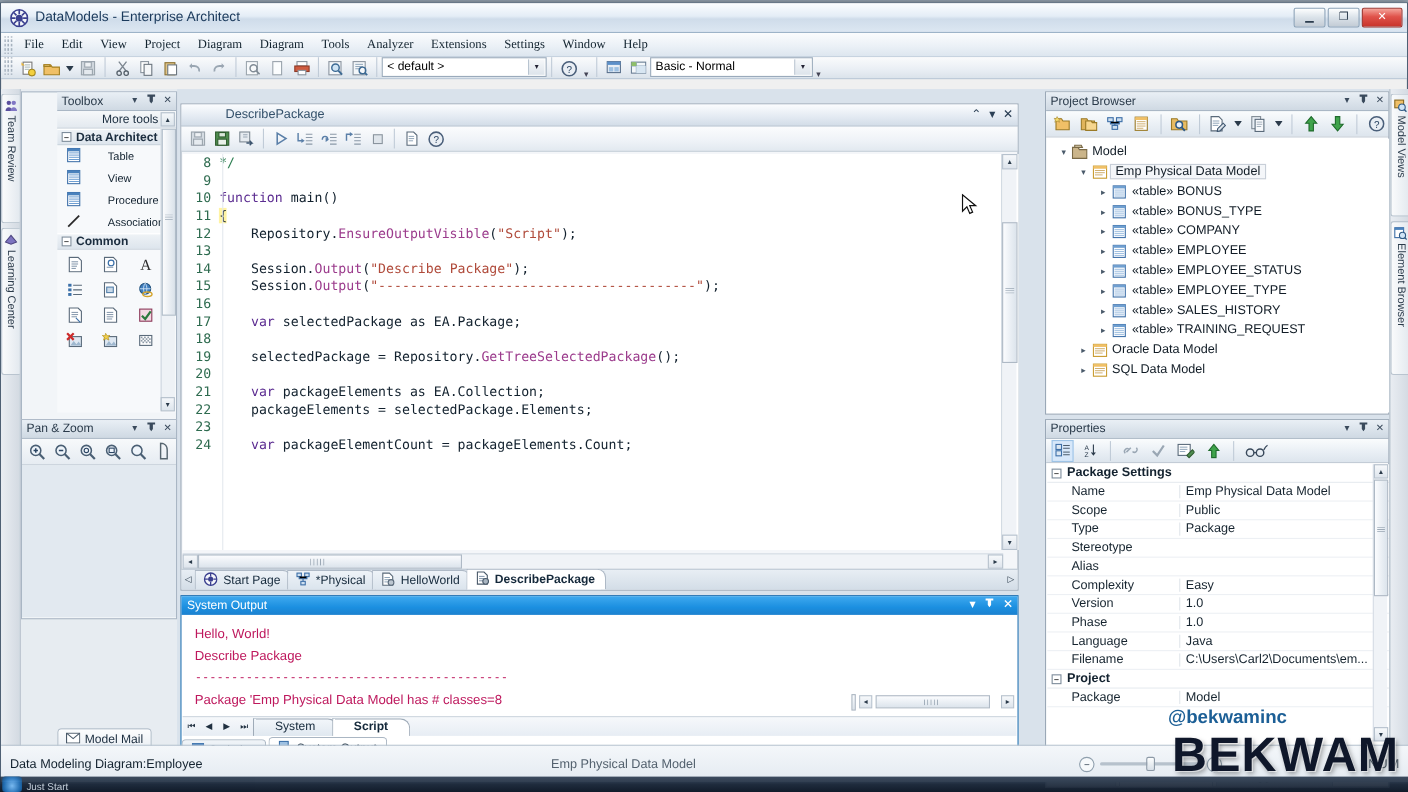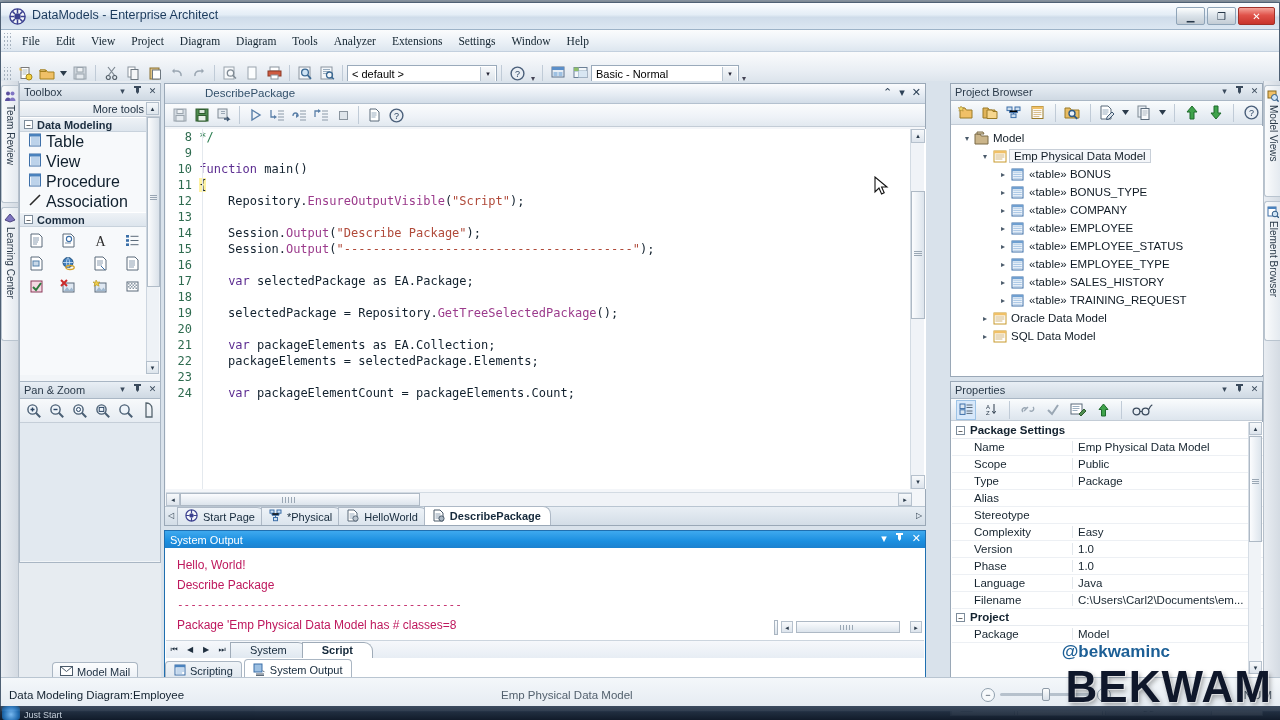--- a/index.html
+++ b/index.html
@@ -80,22 +80,22 @@
   .grip { width:8px; height:16px; margin-left:3px; margin-right:2px;
           background-image:radial-gradient(#9aa7b5 40%, transparent 41%);
           background-size:3px 4px; background-position:2px 2px; opacity:.85;}
   .menu-item {
     padding:3px 8px 3px 8px; font-size:11.5px; color:#12232f; cursor:default;
     font-family:Liberation Serif, serif;
   }
 
   
   .toolbar {
-    height:32px; background:linear-gradient(180deg,#fafbfc,#e9eef4 60%,#dbe3eb);
-    border-bottom:1px solid #b9c7d6; display:flex; align-items:flex-end; position:relative;
+    height:20px; background:linear-gradient(180deg,#fafbfc,#e9eef4 60%,#dbe3eb);
+    border-bottom:1px solid #b9c7d6; display:flex; align-items:flex-start; position:relative;
   }
   .tb-sep { width:1px; height:18px; background:#c0cbd7; margin:0 4px; }
   .tb-btn {
     width:20px; height:20px; margin:0 1px; position:relative;
     display:flex; align-items:center; justify-content:center;
   }
   .combo {
     height:18px; width:140px; background:#fff; border:1px solid #9aaabb;
     display:flex; align-items:center; padding-left:4px; font-size:11px; position:relative;
   }
@@ -130,41 +130,41 @@
   .left-dock { position:absolute; left:18px; top:0; width:142px; height:604px; background:#e7ecf1; }
   .panel { background:#f2f5f8; border:1px solid #a9b6c4; }
   .panel-head {
     height:17px; background:linear-gradient(180deg,#e9eff5,#cfd9e3);
     border-bottom:1px solid #aab7c5; display:flex; align-items:center; position:relative;
     padding-left:4px; font-size:11px; color:#2a3a4a;
   }
   .panel-head .btns { position:absolute; right:2px; top:1px; display:flex; gap:4px; align-items:center; }
   .panel-head .pbtn { font-size:9px; color:#3a4a5c; width:11px; text-align:center; }
 
-  .toolbox { position:absolute; left:0; top:2px; width:142px; height:373px; }
+  .toolbox { position:absolute; left:0; top:2px; width:142px; height:373px;padding-left:32px; }
   .more-tools {
     height:16px; background:linear-gradient(180deg,#f6f8fa,#e3e9ef); border-bottom:1px solid #c3ccd6;
     display:flex; align-items:center; justify-content:flex-end; padding-right:16px; font-size:11px; color:#1b2d3f;
     position:relative;
   }
   .tb-scroll-up, .tb-scroll-dn {
     position:absolute; right:1px; width:13px; height:13px;
     background:linear-gradient(180deg,#f4f7fa,#dde5ec); border:1px solid #b3bfcb;
     display:flex; align-items:center; justify-content:center; font-size:7px; color:#2a3a4a;
   }
   .tbx-body { position:relative; height:258px; background:#f7f9fb; overflow:hidden; }
   .tbx-group {
     height:15px; background:linear-gradient(180deg,#eef2f6,#dde5ed);
     border-top:1px solid #fff; border-bottom:1px solid #c8d2dc;
     display:flex; align-items:center; gap:4px; padding-left:4px;
     font-weight:bold; font-size:11px; color:#1b2d3f;
   }
   .expander { width:9px; height:9px; border:1px solid #7d8c9b; background:#fff;
               display:flex; align-items:center; justify-content:center; font-size:8px; line-height:7px; color:#333;}
-  .tbx-item { height:20px; display:flex; align-items:center; gap:4px; padding-left:8px; font-size:16px; color:#10202e; }
+  .tbx-item { height:20px; display:flex; align-items:center; gap:24px; padding-left:8px; font-size:10px; color:#10202e; }
   .tbx-grid { display:flex; flex-wrap:wrap; padding:3px 6px; gap:2px 12px; }
   .tbx-grid .cell { width:20px; height:21px; display:flex; align-items:center; justify-content:center; }
   .tbx-vscroll {
     position:absolute; right:1px; top:0px; width:13px; height:256px;
     background:#eef2f6; border-left:1px solid #cdd6e0;
   }
   .tbx-vthumb { position:absolute; left:0; top:0; width:13px; height:170px;
                 background:linear-gradient(90deg,#fbfcfd,#dae2ea); border:1px solid #b0bcc8; }
   .tbx-vgrip { position:absolute; left:3px; top:78px; width:7px; height:5px;
                background-image:linear-gradient(#98a5b3 1px, transparent 1px); background-size:7px 2px; }
@@ -175,21 +175,21 @@
   .pz-canvas { height:138px; background:#e2e9f0; }
 
   .model-mail-tab {
     position:absolute; left:33px; bottom:4px; height:19px; padding:0 7px;
     background:linear-gradient(180deg,#fcfdfe,#e9eef4);
     border:1px solid #aab6c3; border-bottom:none; border-radius:4px 4px 0 0;
     display:flex; align-items:center; gap:4px; font-size:11px; color:#1b2d3f;
   }
 
   
-  .center { position:absolute; left:163px; top:0; width:768px; height:604px; }
+  .center { position:absolute; left:163px; top:11px; width:768px; height:604px; }
 
   .editor-frame {
     position:absolute; left:0; top:2px; width:762px; height:443px;
     background:#f4f6f9; border:1px solid #9aa8b7;
   }
   .editor-caption {
     height:20px; background:linear-gradient(180deg,#fbfcfe,#e3eaf2 60%, #d3dde8);
     border-bottom:1px solid #b4c1cf; position:relative;
   }
   .editor-caption .cap-text { position:absolute; left:40px; top:3px; font-size:11.5px; color:#33506a; }
@@ -561,21 +561,21 @@
           </div>
           <div class="more-tools">
             <span>More tools</span>
             <span class="tb-scroll-up" style="top:1px">▴</span>
           </div>
 
           <div class="tbx-body">
 
             <div class="tbx-group">
               <span class="expander">–</span>
-              <span>Data Modeling</span>
+              <span>Data Architect</span>
             </div>
             <div class="tbx-item">
               <span>
                 <svg width="14" height="14" viewBox="0 0 14 14">
                     <rect x="1.5" y="1" width="11" height="12" fill="#fff" stroke="#3d6fa8"></rect>
                     <rect x="1.5" y="1" width="11" height="2.6" fill="#4a82bd"></rect>
                     <path d="M2.8 5h9M2.8 7h9M2.8 9h9M2.8 11h9" stroke="#6b9dd1" stroke-width=".9"></path>
                   </svg>
               </span>
               <span>Table</span>
@@ -1295,25 +1295,25 @@
               </div>
               <div class="prow">
                 <span class="pkey">Scope</span>
                 <span class="pval">Public</span>
               </div>
               <div class="prow">
                 <span class="pkey">Type</span>
                 <span class="pval">Package</span>
               </div>
               <div class="prow">
+                <span class="pkey">Stereotype</span>
+                <span class="pval"></span>
+              </div>
+              <div class="prow">
                 <span class="pkey">Alias</span>
-                <span class="pval"></span>
-              </div>
-              <div class="prow">
-                <span class="pkey">Stereotype</span>
                 <span class="pval"></span>
               </div>
               <div class="prow">
                 <span class="pkey">Complexity</span>
                 <span class="pval">Easy</span>
               </div>
               <div class="prow">
                 <span class="pkey">Version</span>
                 <span class="pval">1.0</span>
               </div>

